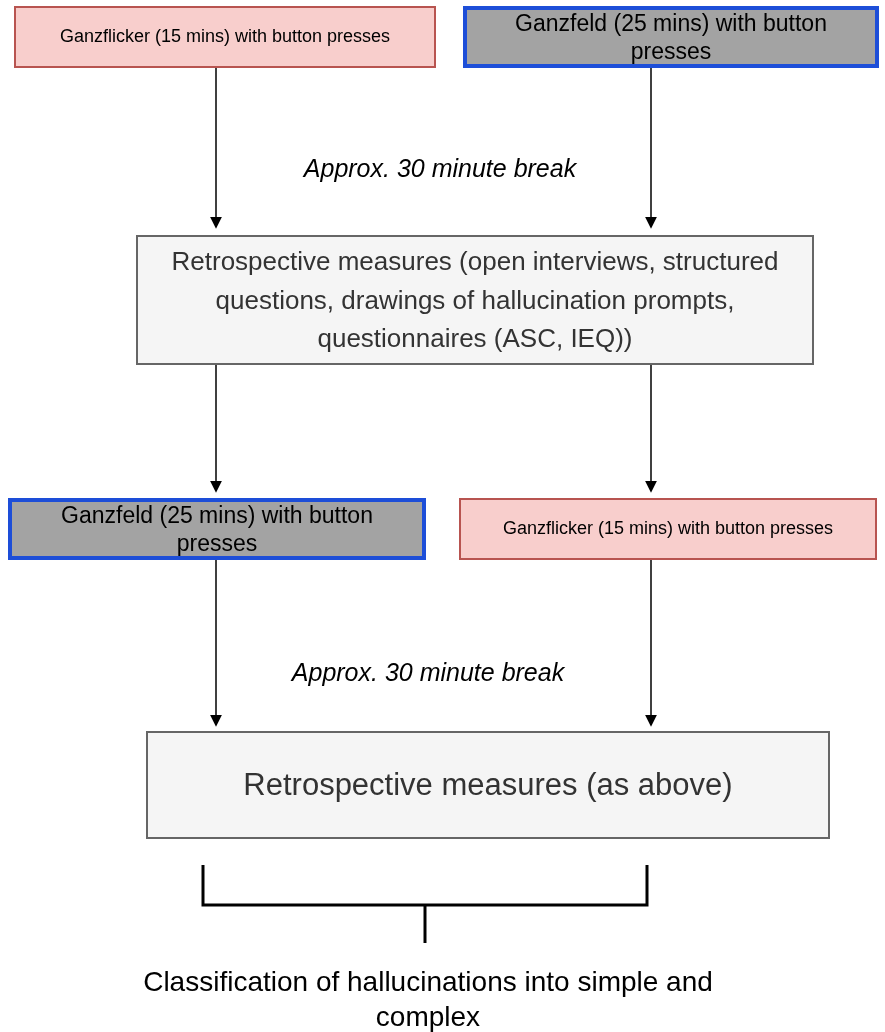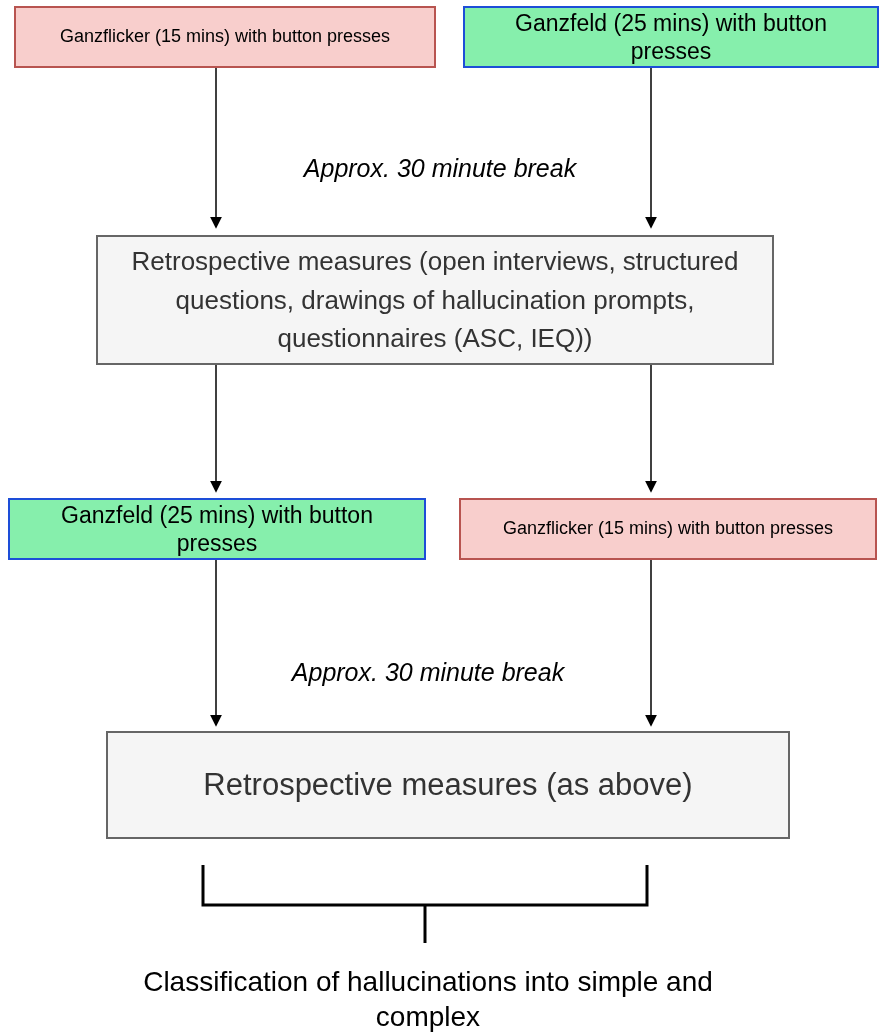--- a/index.html
+++ b/index.html
@@ -31,31 +31,32 @@
     color: #000000;
   }
   .node-pink {
     background: #f8cecc;
     border: 2px solid #b85450;
     font-size: 18px;
     line-height: 1.22;
     padding: 0 10px;
   }
   .node-blue {
-    background: #86efac;
-    border: 2px solid #1d4ed8;
+    background: #a3a3a3;
+    border: 4px solid #1d4ed8;
     font-size: 23px;
     line-height: 1.22;
     padding: 0 10px;
   }
   .node-gray {
     background: #f5f5f5;
     border: 2px solid #666666;
     color: #333333;
     padding: 0 14px;
+    margin-left: 40px;
   }
   .node-gray.small-text {
     font-size: 26px;
     line-height: 1.48;
   }
   .node-gray.big-text {
     font-size: 31px;
     line-height: 1.3;
   }
   .float-label {

